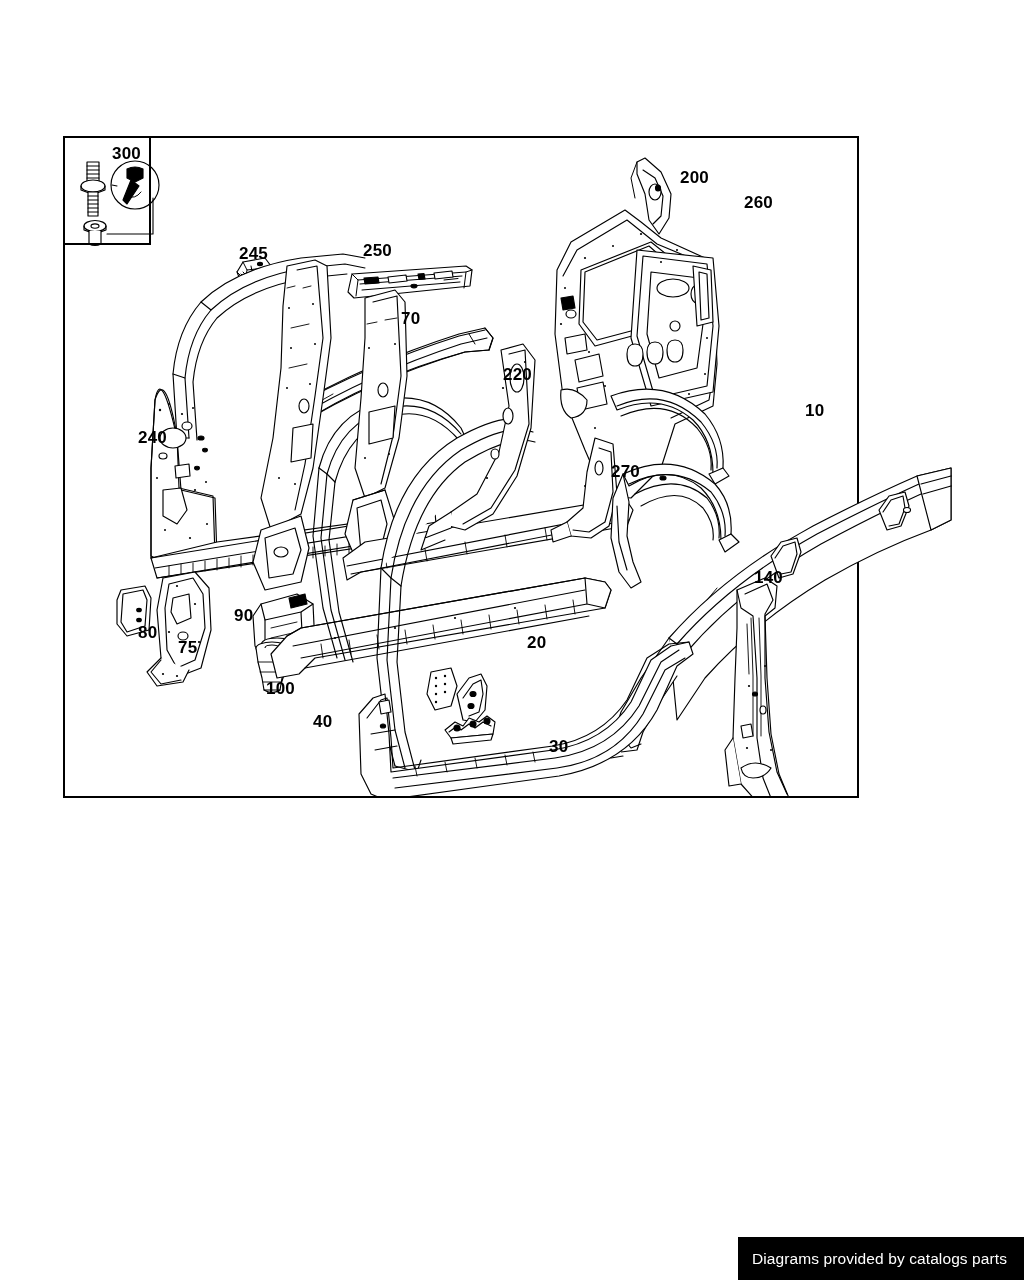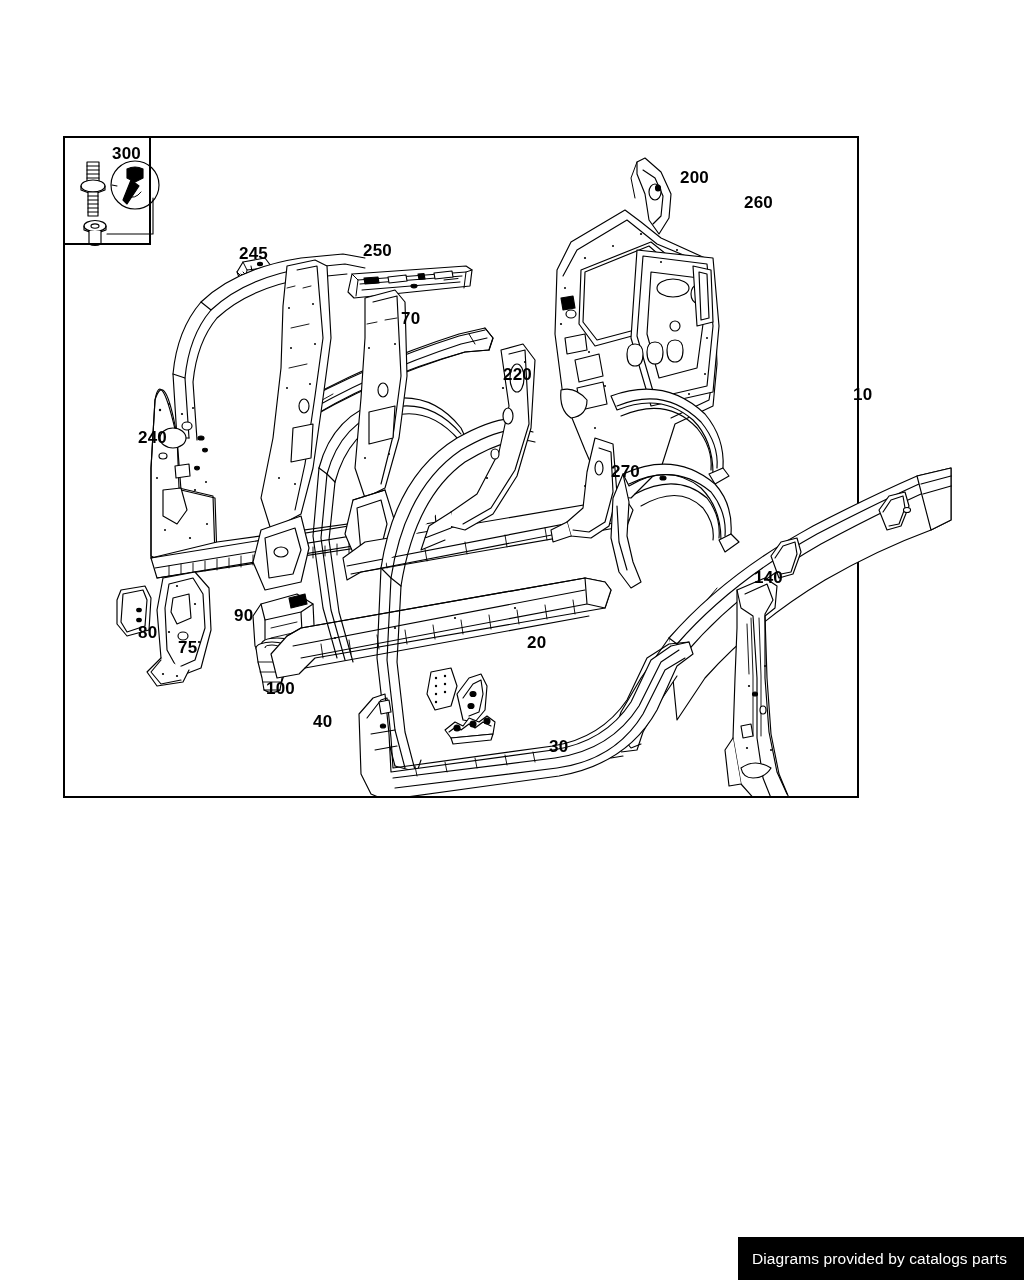--- a/index.html
+++ b/index.html
@@ -520,21 +520,21 @@
     <div id="inset-box"></div>
 
     <div class="lbl" style="left:47px;top:7px;">300</div>
     <div class="lbl" style="left:174px;top:107px;">245</div>
     <div class="lbl" style="left:298px;top:104px;">250</div>
     <div class="lbl" style="left:336px;top:172px;">70</div>
     <div class="lbl" style="left:615px;top:31px;">200</div>
     <div class="lbl" style="left:679px;top:56px;">260</div>
     <div class="lbl" style="left:73px;top:291px;text-align:center;">240</div>
     <div class="lbl" style="left:438px;top:228px;">220</div>
-    <div class="lbl" style="left:740px;top:248px;margin-left:48px;">10</div>
+    <div class="lbl" style="left:740px;top:264px;">10</div>
     <div class="lbl" style="left:546px;top:325px;">270</div>
     <div class="lbl" style="left:689px;top:431px;">140</div>
     <div class="lbl" style="left:73px;top:486px;">80</div>
     <div class="lbl" style="left:113px;top:501px;">75</div>
     <div class="lbl" style="left:169px;top:469px;">90</div>
     <div class="lbl" style="left:201px;top:542px;">100</div>
     <div class="lbl" style="left:248px;top:541px;margin-top:34px;">40</div>
     <div class="lbl" style="left:462px;top:496px;">20</div>
     <div class="lbl" style="left:448px;top:600px;margin-left:36px;">30</div>
 

